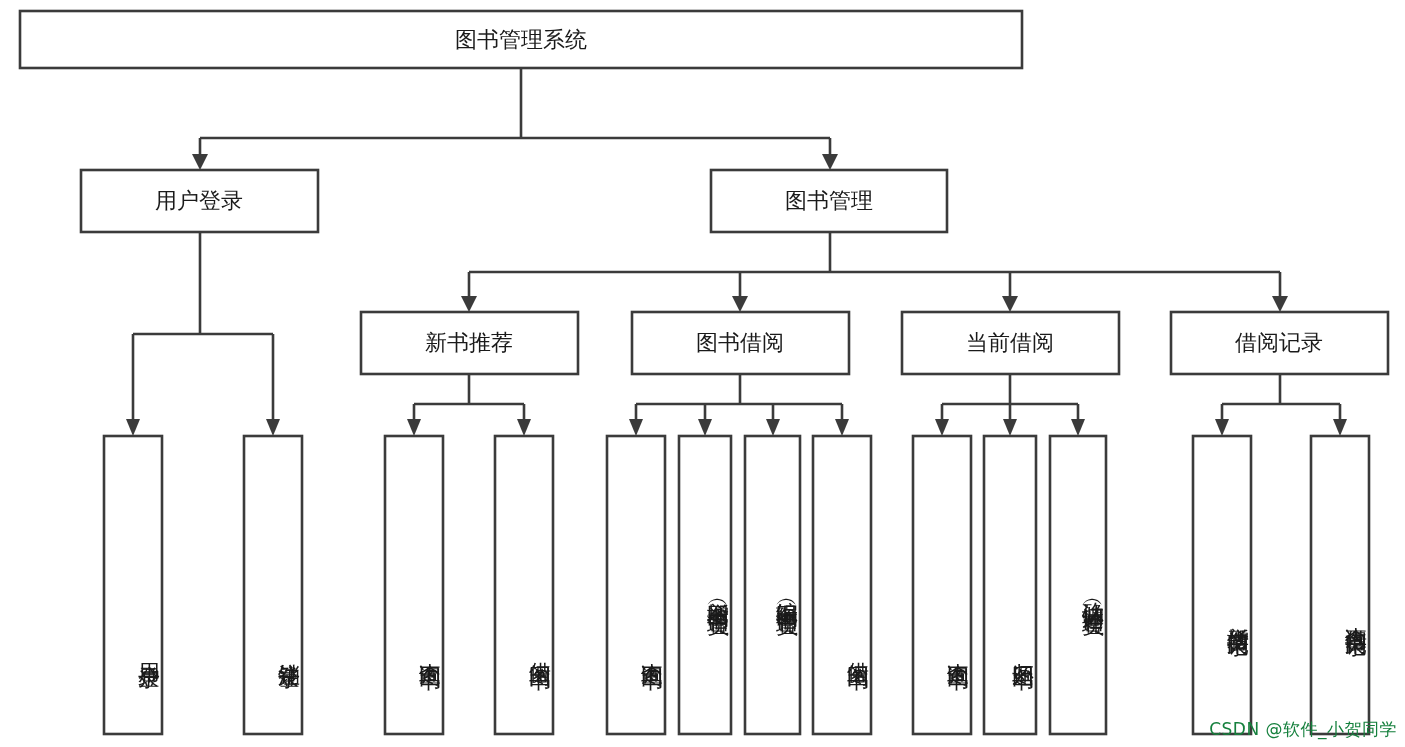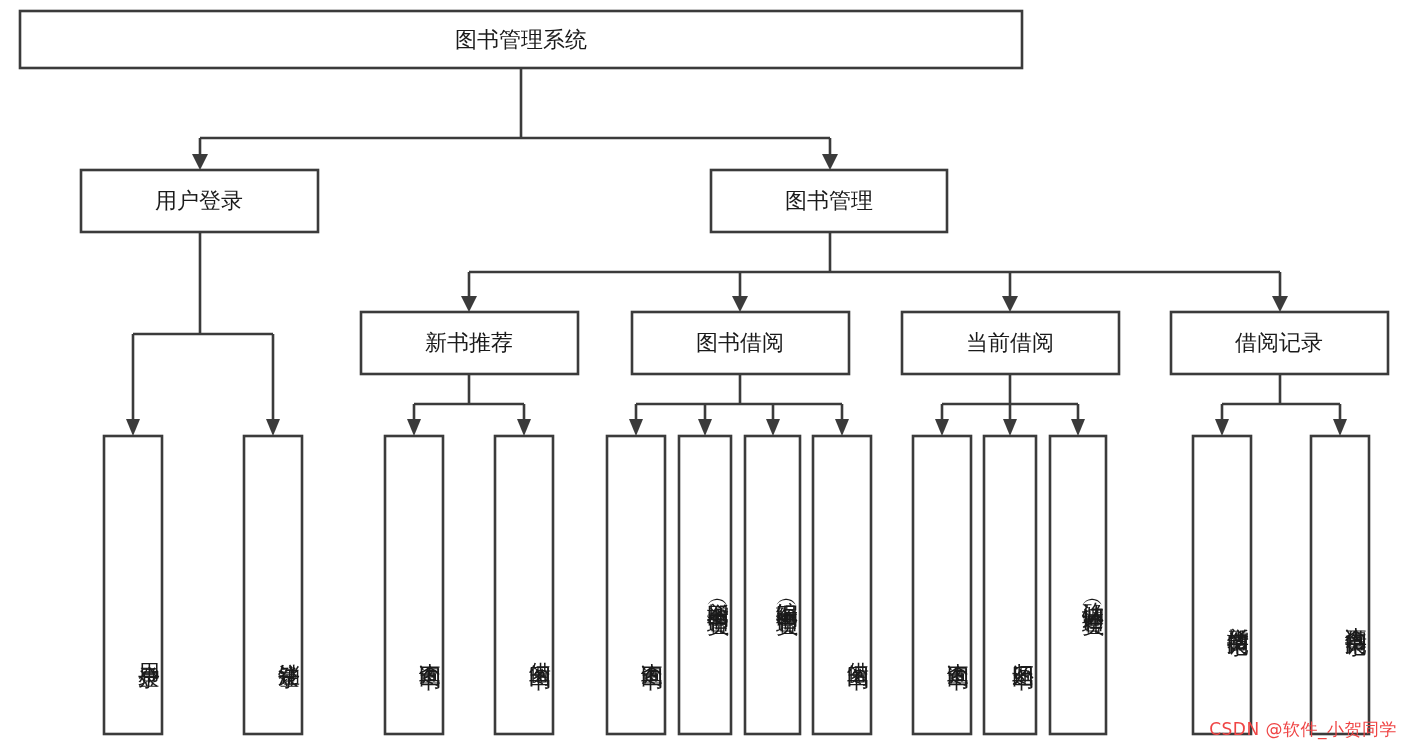--- a/index.html
+++ b/index.html
@@ -62,21 +62,21 @@
     justify-content: center;
     white-space: nowrap;
     pointer-events: none;
   }
   .watermark {
     position: absolute;
     right: 8px;
     bottom: 6px;
     font-family: "DejaVu Sans", "Liberation Sans", sans-serif;
     font-size: 17px;
-    color: #ef4444;
+    color: #15803d;
     white-space: nowrap;
     letter-spacing: 0.5px;
   }
 </style>
 </head>
 <body>
 
 <div id="diagram-root">
 
   <svg id="flow-svg" viewBox="0 0 1405 747">

